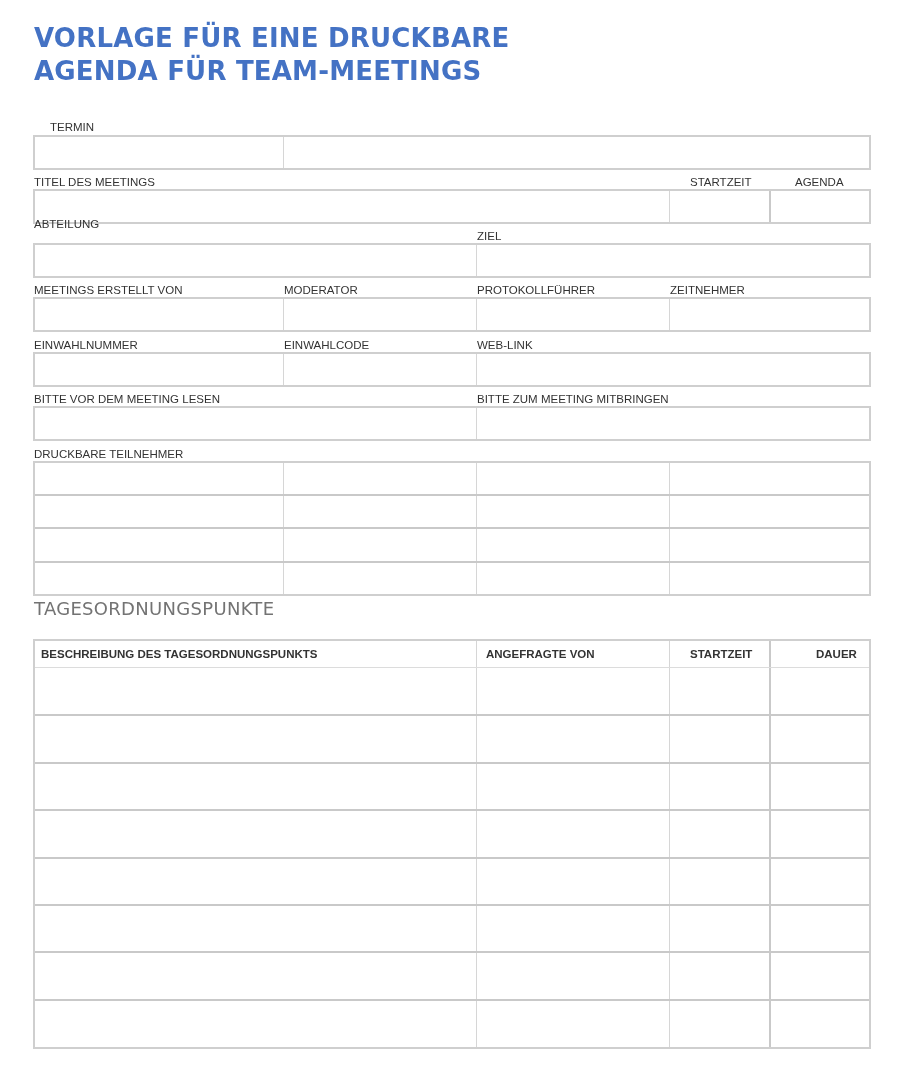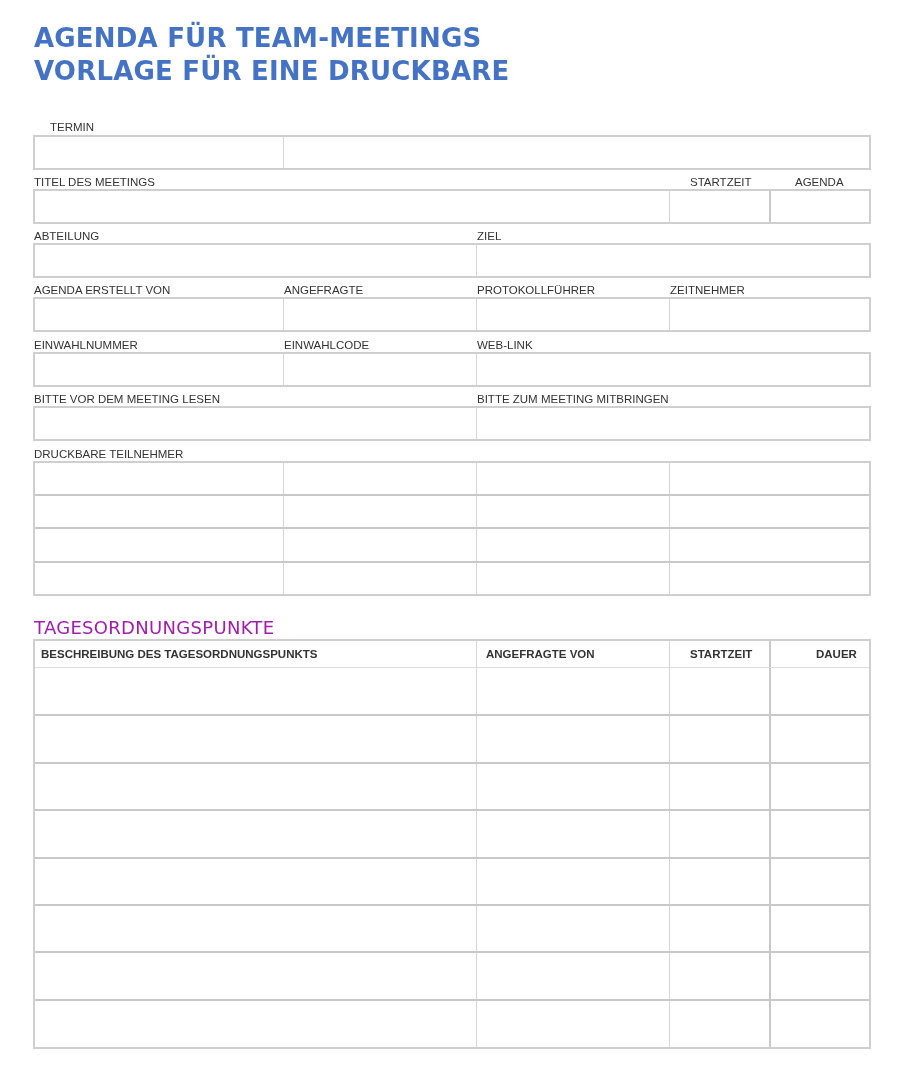--- a/index.html
+++ b/index.html
@@ -7,58 +7,58 @@
          font-family:"Liberation Sans", sans-serif; color:#222; }
   .title { position:absolute; left:34px; top:22px; margin:0;
            font-family:"DejaVu Sans", sans-serif; font-weight:bold;
            font-size:26px; line-height:33px; color:#4472c4; letter-spacing:0.2px; }
   .title span { display:block; }
   .lbl { position:absolute; font-size:11.5px; color:#333; white-space:nowrap; line-height:13px; }
   .box { position:absolute; box-sizing:border-box; border:2px solid #cfcfcf; background:#fff; }
   .cell { position:absolute; box-sizing:border-box; background:#fff; }
   .vl { position:absolute; width:1px; background:#d6d6d6; }
   .hl { position:absolute; height:2px; background:#c9c9c9; }
-  .section { position:absolute; left:34px; top:617px; font-size:18px; color:#a21caf;
+  .section { position:absolute; left:34px; top:598px; font-size:18px; color:#737373;
              font-family:"DejaVu Sans", sans-serif; font-weight:normal; letter-spacing:0.3px; }
   .th { position:absolute; font-size:11.5px; color:#333; white-space:nowrap;font-weight:bold; }
 </style>
 </head>
 <body>
 
 <h1 class="title">
+  <span>VORLAGE FÜR EINE DRUCKBARE</span>
   <span>AGENDA FÜR TEAM-MEETINGS</span>
-  <span>VORLAGE FÜR EINE DRUCKBARE</span>
 </h1>
 
 <div class="lbl" style="left:50px;top:121px">TERMIN</div>
 <div class="lbl" style="left:284px;top:137px">ORT</div>
 <div class="box" style="left:33px;top:135px;width:838px;height:35px"></div>
 <div class="cell" style="left:35px;top:137px;width:248px;height:31px"></div>
 <div class="vl" style="left:283px;top:137px;height:31px"></div>
 <div class="cell" style="left:284px;top:137px;width:585px;height:31px"></div>
 
 <div class="lbl" style="left:34px;top:176px">TITEL DES MEETINGS</div>
 <div class="lbl" style="left:690px;top:176px">STARTZEIT</div>
 <div class="lbl" style="left:795px;top:176px">AGENDA</div>
 <div class="box" style="left:33px;top:189px;width:838px;height:35px"></div>
 <div class="cell" style="left:35px;top:191px;width:634px;height:31px"></div>
 <div class="vl" style="left:669px;top:191px;height:31px"></div>
 <div class="cell" style="left:670px;top:191px;width:99px;height:31px"></div>
 <div class="vl" style="left:769px;top:191px;height:31px;background:#c9c9c9;width:2px"></div>
 <div class="cell" style="left:771px;top:191px;width:98px;height:31px"></div>
 
-<div class="lbl" style="left:34px;top:230px">ABTEILUNG</div>
+<div class="lbl" style="left:34px;top:218px">ABTEILUNG</div>
 <div class="lbl" style="left:477px;top:230px">ZIEL</div>
 <div class="box" style="left:33px;top:243px;width:838px;height:35px"></div>
 <div class="cell" style="left:35px;top:245px;width:441px;height:31px"></div>
 <div class="vl" style="left:476px;top:245px;height:31px"></div>
 <div class="cell" style="left:477px;top:245px;width:392px;height:31px"></div>
 
-<div class="lbl" style="left:34px;top:284px">AGENDA ERSTELLT VON</div>
-<div class="lbl" style="left:284px;top:284px">ANGEFRAGTE</div>
+<div class="lbl" style="left:34px;top:284px">MEETINGS ERSTELLT VON</div>
+<div class="lbl" style="left:284px;top:284px">MODERATOR</div>
 <div class="lbl" style="left:477px;top:284px">PROTOKOLLFÜHRER</div>
 <div class="lbl" style="left:670px;top:284px">ZEITNEHMER</div>
 <div class="box" style="left:33px;top:297px;width:838px;height:35px"></div>
 <div class="cell" style="left:35px;top:299px;width:248px;height:31px"></div>
 <div class="vl" style="left:283px;top:299px;height:31px"></div>
 <div class="cell" style="left:284px;top:299px;width:192px;height:31px"></div>
 <div class="vl" style="left:476px;top:299px;height:31px"></div>
 <div class="cell" style="left:477px;top:299px;width:192px;height:31px"></div>
 <div class="vl" style="left:669px;top:299px;height:31px"></div>
 <div class="cell" style="left:670px;top:299px;width:199px;height:31px"></div>

